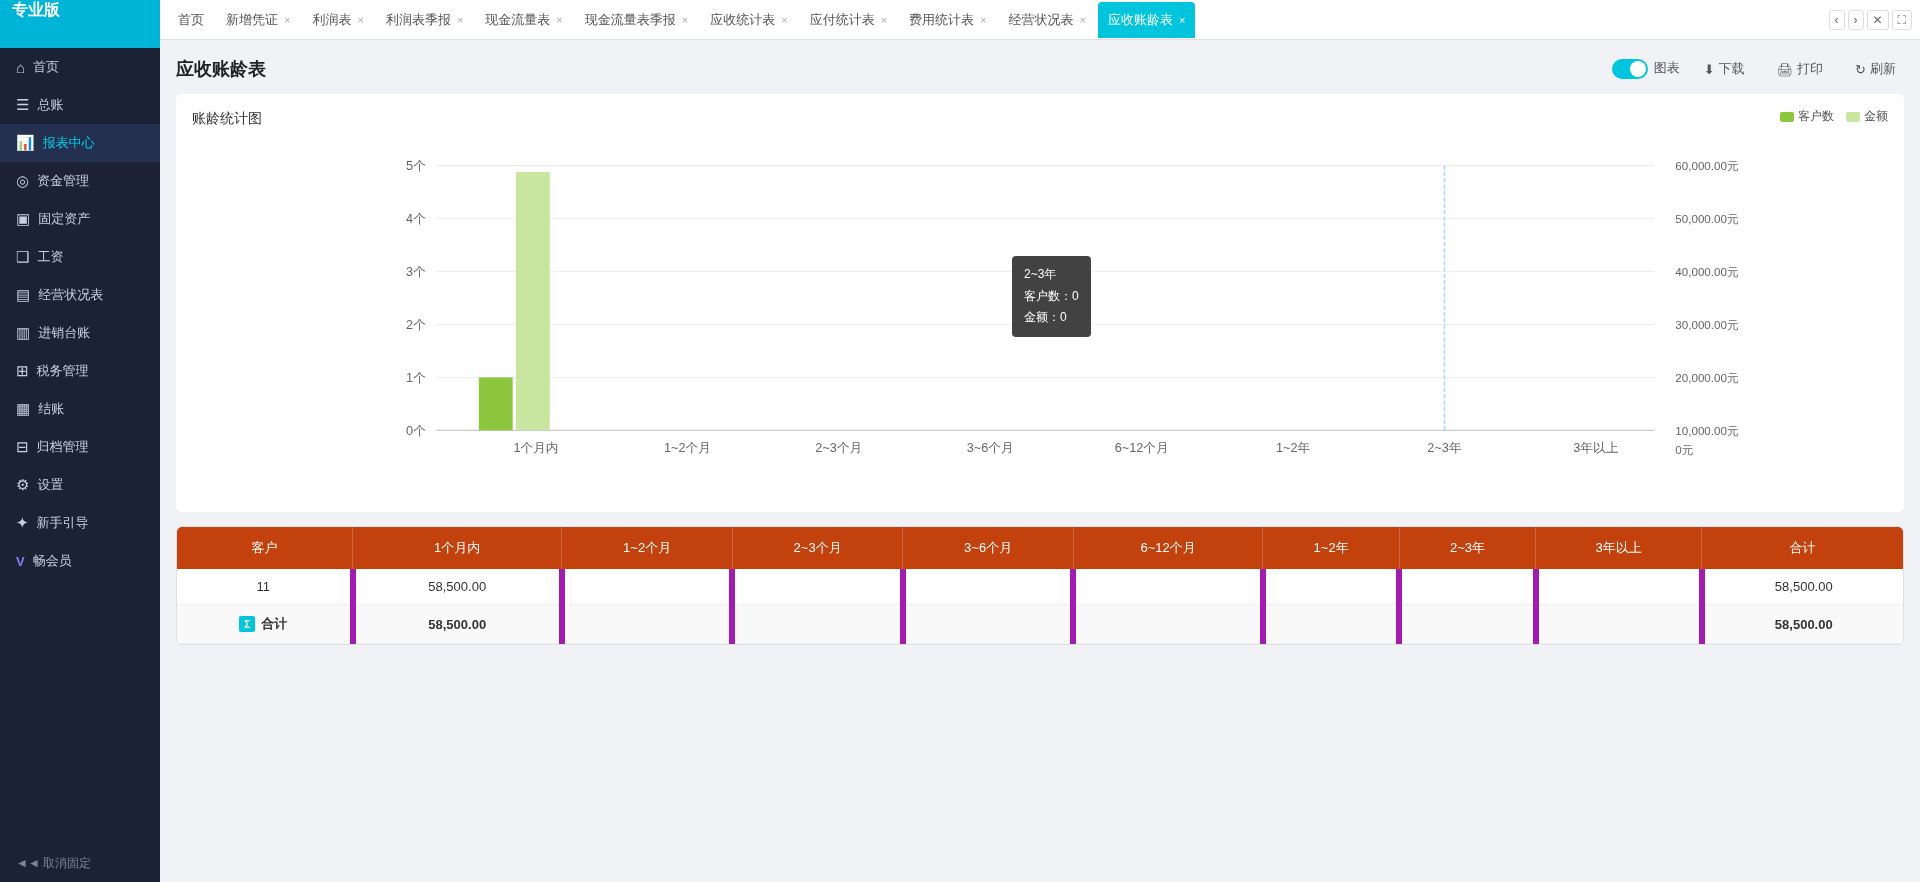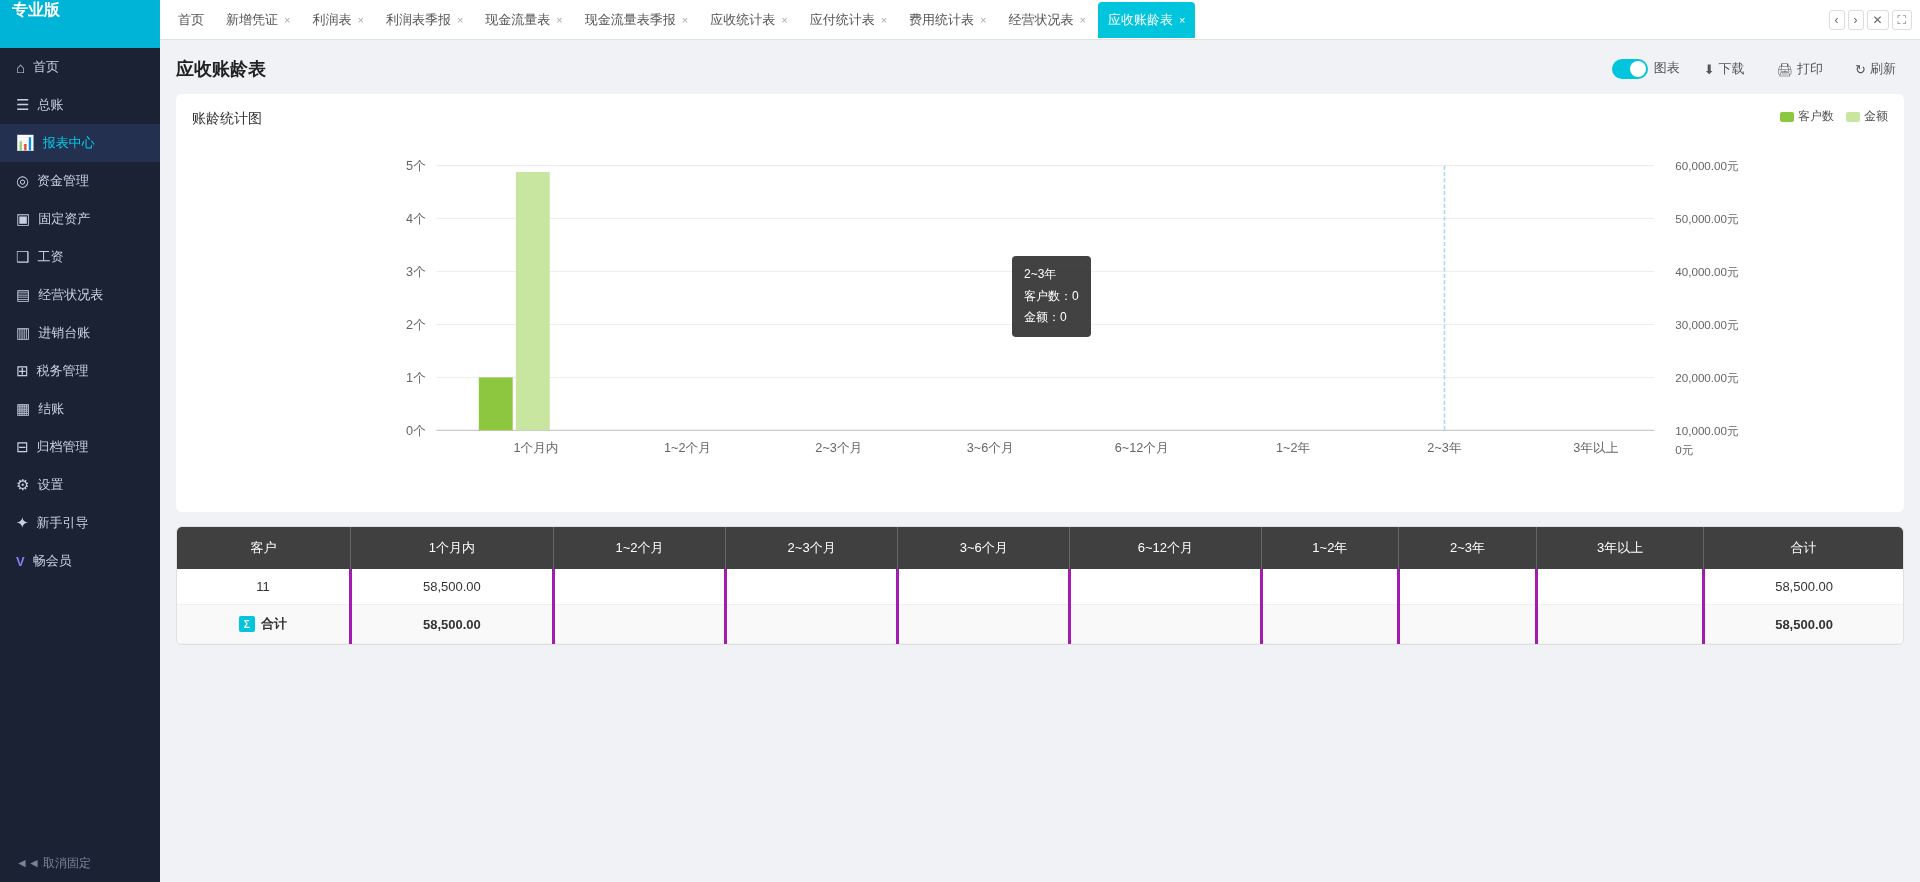--- a/index.html
+++ b/index.html
@@ -214,40 +214,40 @@
       background: #fff;
       border-radius: 6px;
       overflow: hidden;
       border: 1px solid #e0e0e0;
     }
     .data-table table {
       width: 100%;
       border-collapse: collapse;
     }
     .data-table thead tr {
-      background: #404040;
+      background: #c2410c;
       color: #fff;
     }
     .data-table thead th {
       padding: 12px 8px;
       text-align: center;
       font-weight: normal;
       font-size: 13px;
       border-right: 1px solid rgba(255,255,255,0.2);
     }
     .data-table thead th:last-child { border-right: none; }
     .data-table tbody tr {
       border-bottom: 1px solid #f0f0f0;
     }
     .data-table tbody td {
       padding: 10px 8px;
       text-align: center;
       font-size: 13px;
       color: #333;
-      border-right: 3px solid #a21caf;
+      border-right: 6px solid #a21caf;
     }
     .data-table tbody td:last-child { border-right: none; }
     .total-row td {
       font-weight: bold;
       background: #f9f9f9;
     }
     .total-label {
       display: flex;
       align-items: center;
       justify-content: center;

